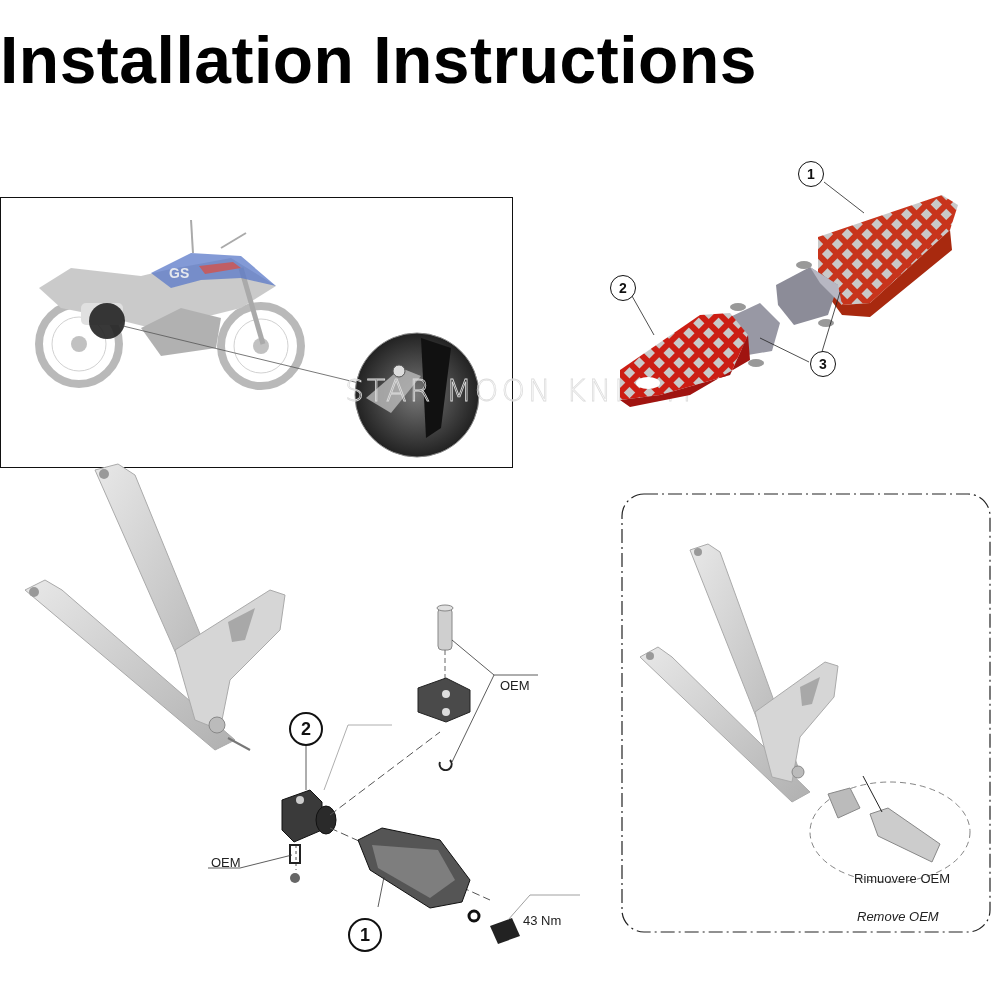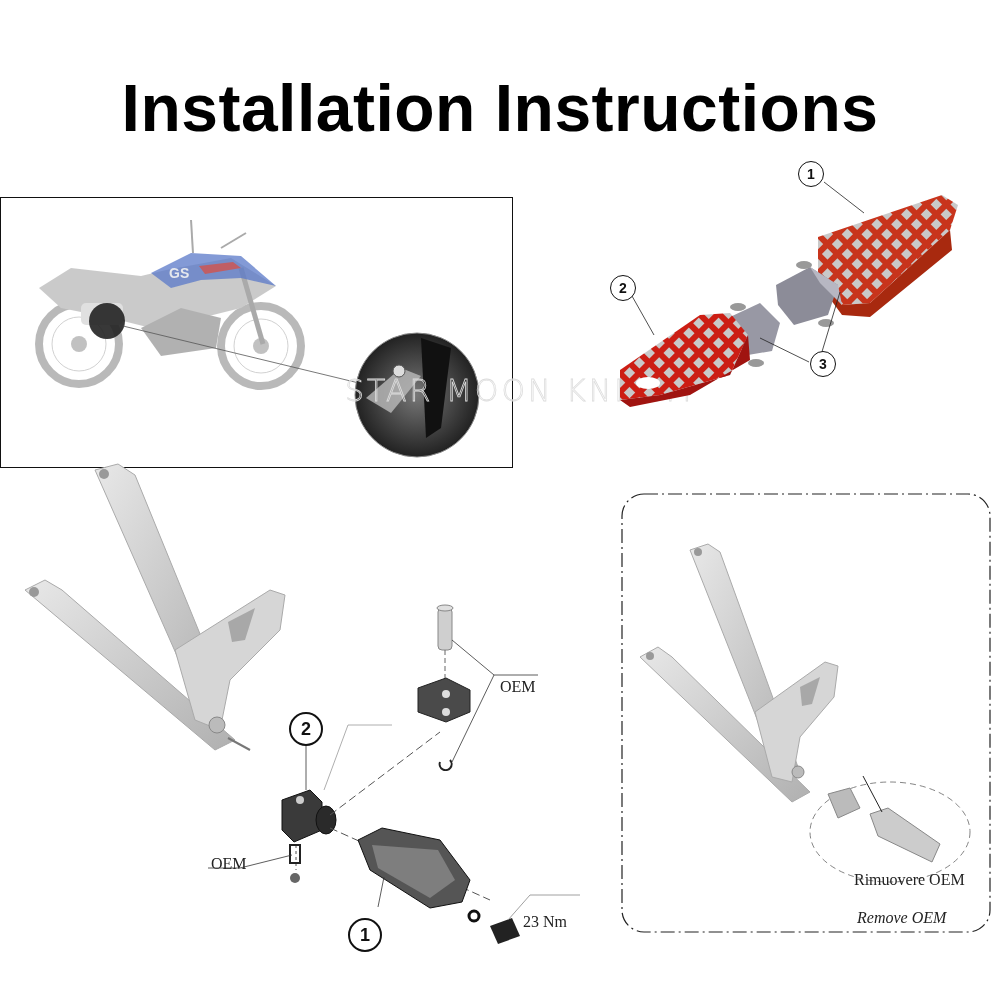--- a/index.html
+++ b/index.html
@@ -1,27 +1,27 @@
 <!DOCTYPE html>
 <html><head>
 <meta charset="utf-8">
 <style>
   html, body { margin: 0; padding: 0; background: #ffffff; }
   body { width: 1000px; height: 1000px; position: relative; overflow: hidden;
          font-family: "Liberation Sans", sans-serif; }
-  .title { position: absolute; left: 0; top: 22px; width: 1000px; text-align: center;
+  .title { position: absolute; left: 0; top: 22px; width: 1000px; 
            font-family: "Liberation Sans", sans-serif; font-weight: bold; font-size: 66px;
-           color: #000; letter-spacing: 0.5px; transform: scaleX(1.0); margin-top: 48px; }
+           color: #000; letter-spacing: 0.5px; transform: scaleX(1.0); }
   .panel { position: absolute; }
   .bike-frame { left: 0; top: 161px; width: 513px; height: 271px; border: 1px solid #111; box-sizing: border-box; margin-top: 36px; }
   .exploded-red { left: 580px; top: 155px; width: 420px; height: 270px; }
   .exploded-main { left: 0; top: 450px; width: 600px; height: 550px; }
   .oem-panel { left: 620px; top: 492px; width: 372px; height: 442px; text-align: right; }
   svg { position: absolute; left: 0; top: 0; }
-  .lbl { position: absolute; font-family: Liberation Serif, serif; font-size: 16px; color: #222; }
+  .lbl { position: absolute; font-family: Liberation Sans, sans-serif; font-size: 13px; color: #222; }
   .lbl.it { font-style: italic; }
   .callout { position: absolute; width: 26px; height: 26px; border: 1.6px solid #111; border-radius: 50%;
              background: #fff; font-family: "Liberation Sans", sans-serif; font-weight: bold; font-size: 14px;
              display: flex; align-items: center; justify-content: center; box-sizing: border-box; color: #111; }
   .callout.big { width: 34px; height: 34px; font-size: 18px; border-width: 2px; }
   .watermark { position: absolute; left: 345px; top: 373px; font-family: "DejaVu Sans", sans-serif;
                font-weight: 200; font-size: 30px; letter-spacing: 3px; color: transparent;
                -webkit-text-stroke: 0.8px #dddddd; white-space: nowrap; }
 </style>
 </head>
@@ -164,21 +164,21 @@
     <path d="M452 190 L494 225 L538 225" fill="none" stroke="#333" stroke-width="0.8"></path>
     <line x1="494" y1="225" x2="452" y2="312" stroke="#333" stroke-width="0.8"></line>
     <path d="M292 405 L240 418 L208 418" fill="none" stroke="#333" stroke-width="0.8"></path>
     <line x1="378" y1="457" x2="384" y2="427" stroke="#333" stroke-width="0.8"></line>
     <path d="M508 470 L530 445 L580 445" fill="none" stroke="#888" stroke-width="0.8"></path>
   </svg>
   <div class="callout big" style="left:289px; top:262px;">2</div>
   <div class="callout big" style="left:348px; top:468px;">1</div>
   <div class="lbl" style="left:500px; top:228px;">OEM</div>
   <div class="lbl" style="left:211px; top:405px;">OEM</div>
-  <div class="lbl" style="left:523px; top:463px;">23 Nm</div>
+  <div class="lbl" style="left:523px; top:463px;">43 Nm</div>
 </div>
 
 <div class="panel oem-panel">
   <svg width="372" height="442" viewBox="0 0 372 442">
     <rect x="2" y="2" width="368" height="438" rx="22" fill="none" stroke="#222" stroke-width="1.2" stroke-dasharray="14,4,2,4"></rect>
 
     <path d="M70 58 L88 52 L100 60 L178 275 L160 285 Z" fill="url(#alu)" stroke="#aaa"></path>
     <path d="M20 165 L38 155 L52 165 L190 300 L172 310 Z" fill="url(#alu)" stroke="#aaa"></path>
     <path d="M135 220 L205 170 L218 174 L214 205 L180 245 L172 290 L152 285 Z" fill="#d6d6d6" stroke="#aaa"></path>
     <path d="M180 195 L200 185 L192 212 L182 214 Z" fill="#a8a8a8"></path>

